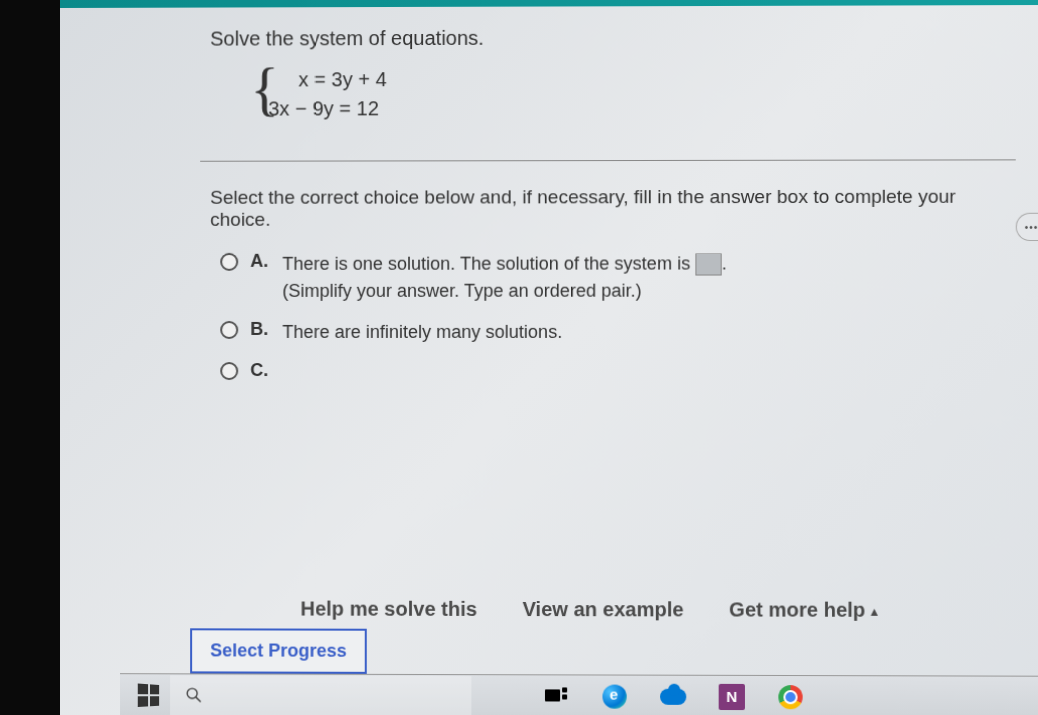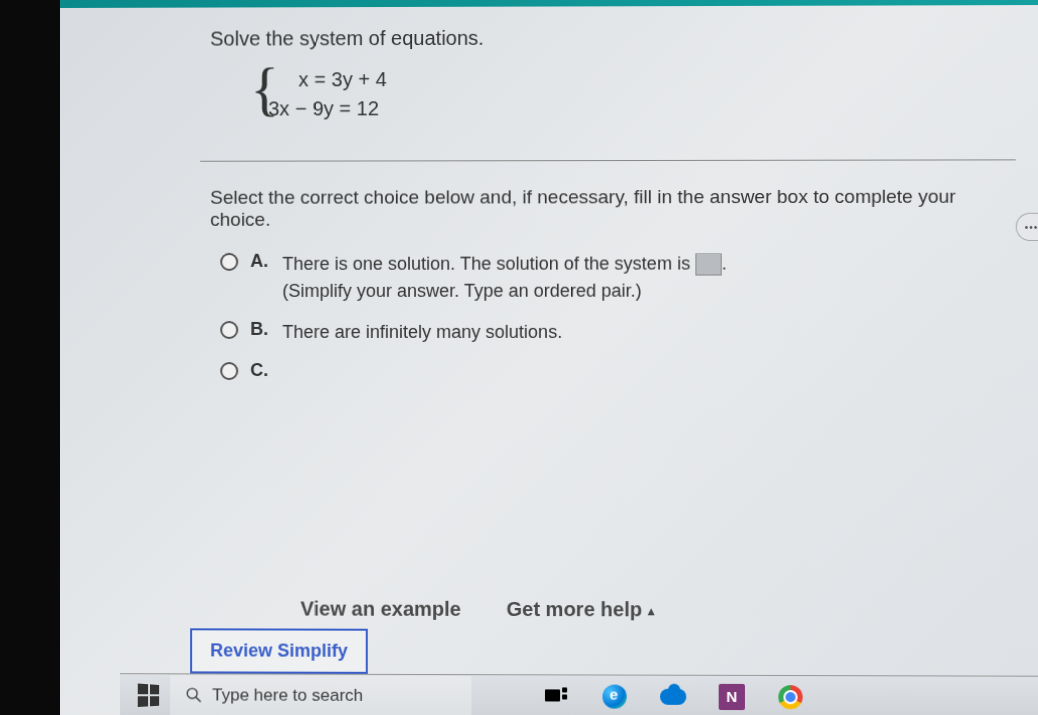--- a/index.html
+++ b/index.html
@@ -245,41 +245,41 @@
         <div class="choice-letter">C.</div>
       </div>
     </div>
   </div>
 
   <div class="more-btn">
     <span>•••</span>
   </div>
 
   <div class="help-row">
+    <div class="help-link">Help me solve this</div>
     <div class="help-link">View an example</div>
     <div class="help-link">
       <span>Get more help</span><span class="caret">▲</span>
     </div>
   </div>
 
-  <div class="review-btn">Review Simplify</div>
+  <div class="review-btn">Select Progress</div>
 
   <div class="taskbar">
     <div class="win-icon">
       <div></div>
         <div></div>
         <div></div>
         <div></div>
     </div>
     <div class="search-box">
       <svg class="search-icon-svg" viewBox="0 0 24 24">
           <circle cx="10" cy="10" r="7"></circle>
           <line x1="15" y1="15" x2="22" y2="22"></line>
         </svg>
-      <span>Type here to search</span>
     </div>
     <div class="task-icons">
       <div class="ticon">
         <svg width="24" height="20" class="taskview-icon" viewBox="0 0 24 20">
             <rect x="1" y="3" width="15" height="12" rx="1"></rect>
             <rect x="18" y="1" width="5" height="5" rx="1"></rect>
             <rect x="18" y="8" width="5" height="5" rx="1"></rect>
           </svg>
       </div>
       <div class="ticon">

